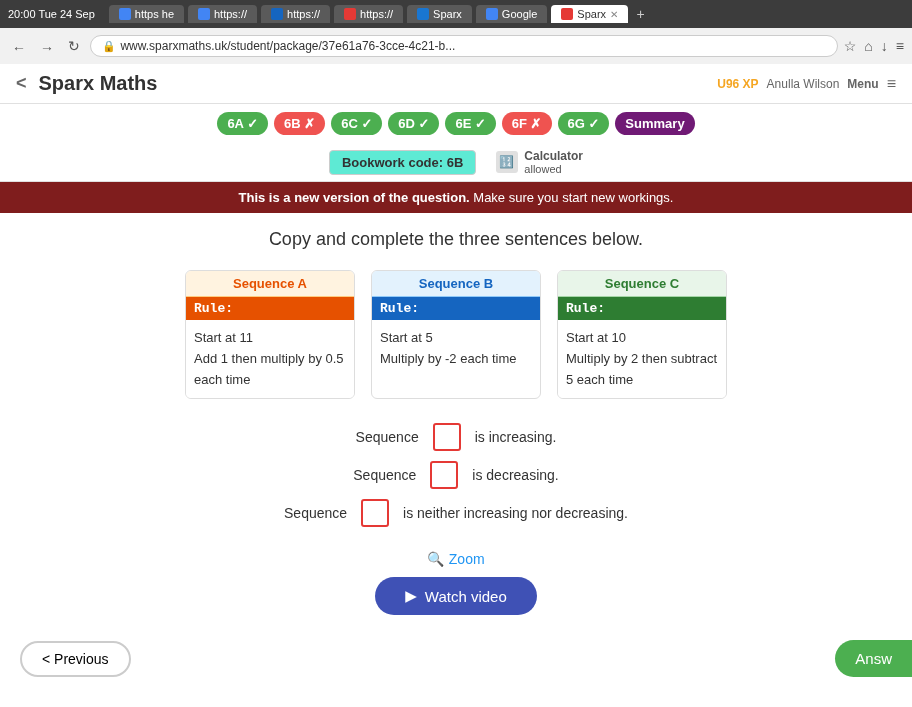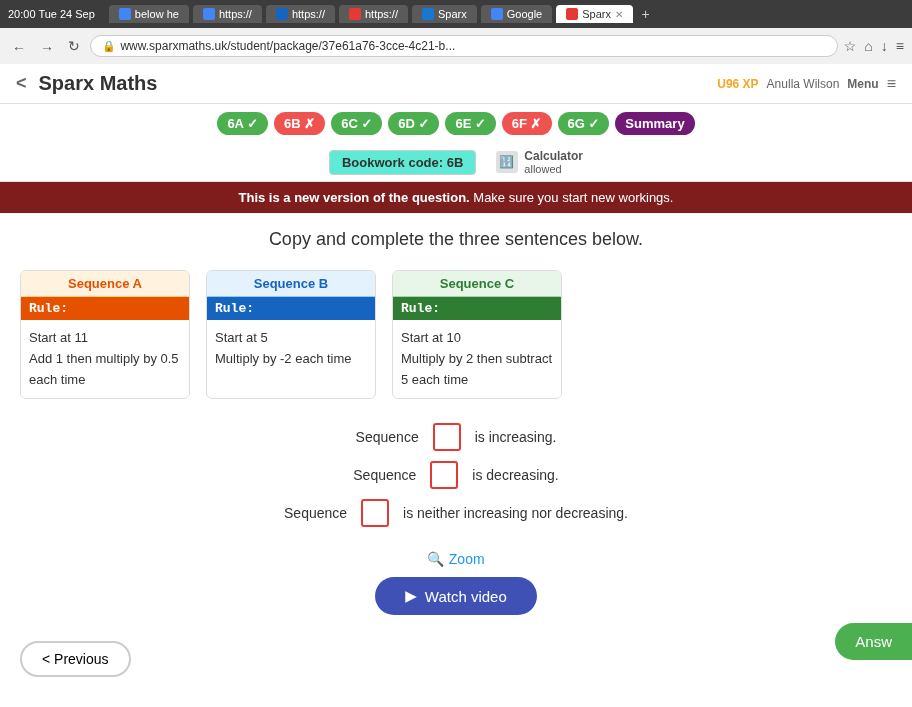--- a/index.html
+++ b/index.html
@@ -207,21 +207,21 @@
       text-align: center;
       font-size: 18px;
       color: #333;
       margin-bottom: 20px;
     }
 
     
     .sequences-row {
       display: flex;
       gap: 16px;
-      justify-content: flex-start;
+      justify-content: center;
       margin-bottom: 24px;
     }
     .sequence-card {
       width: 170px;
       border-radius: 6px;
       overflow: hidden;
       border: 1px solid #ddd;
     }
     .card-header {
       text-align: center;
@@ -314,21 +314,21 @@
       border-radius: 20px;
       padding: 8px 20px;
       font-size: 14px;
       cursor: pointer;
       display: flex;
       align-items: center;
       gap: 4px;
     }
     .answer-btn {
       position: absolute;
-      bottom: 47px;
+      bottom: 30px;
       right: 0px;
       background: #4caf50;
       color: #fff;
       border: none;
       border-radius: 20px 0 0 20px;
       padding: 10px 20px;
       font-size: 15px;
       cursor: pointer;
     }
 
@@ -342,21 +342,21 @@
 <body>
 
 <div class="browser-chrome">
 
   <div class="browser-topbar">
     <span class="browser-time">20:00 Tue 24 Sep</span>
 
     <div class="tabs-row">
       <span class="browser-tab">
         <span class="favicon favicon-g"></span>
-        <span>below he</span>
+        <span>https he</span>
       </span>
       <span class="browser-tab">
         <span class="favicon favicon-g"></span>
         <span>https://</span>
       </span>
       <span class="browser-tab">
         <span class="favicon" style="background:#1565c0;"></span>
         <span>https://</span>
       </span>
       <span class="browser-tab">

